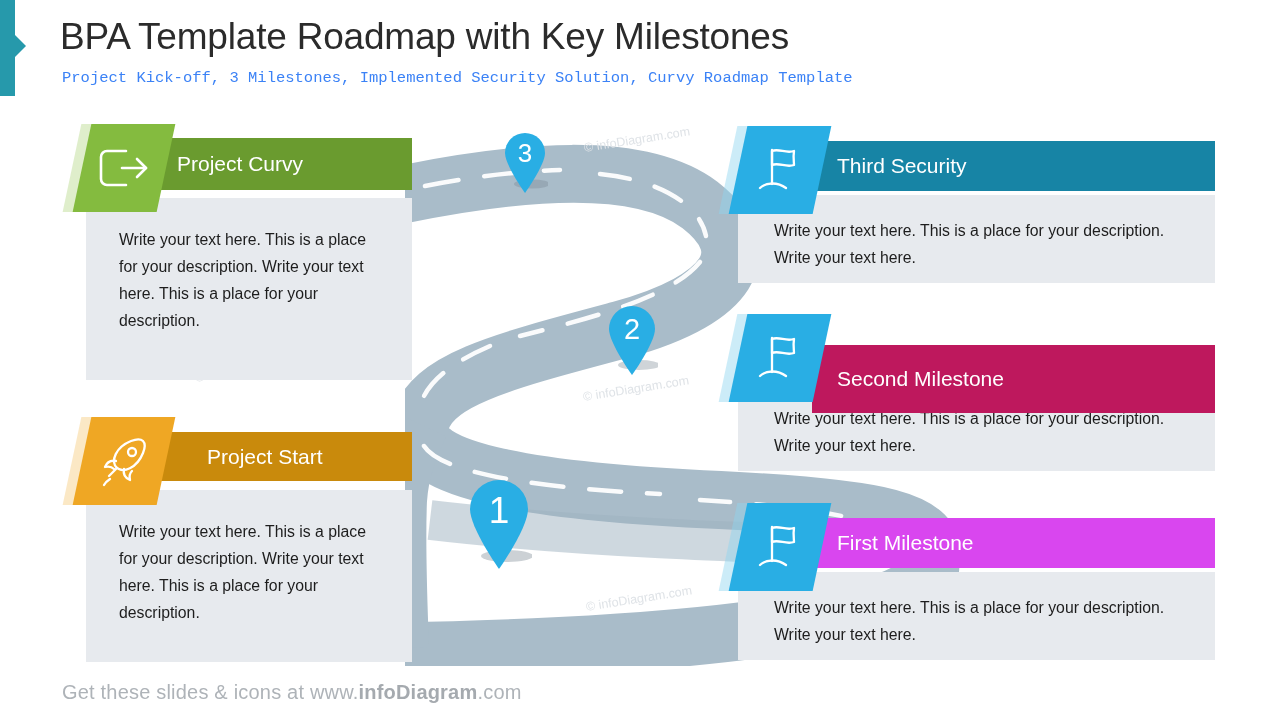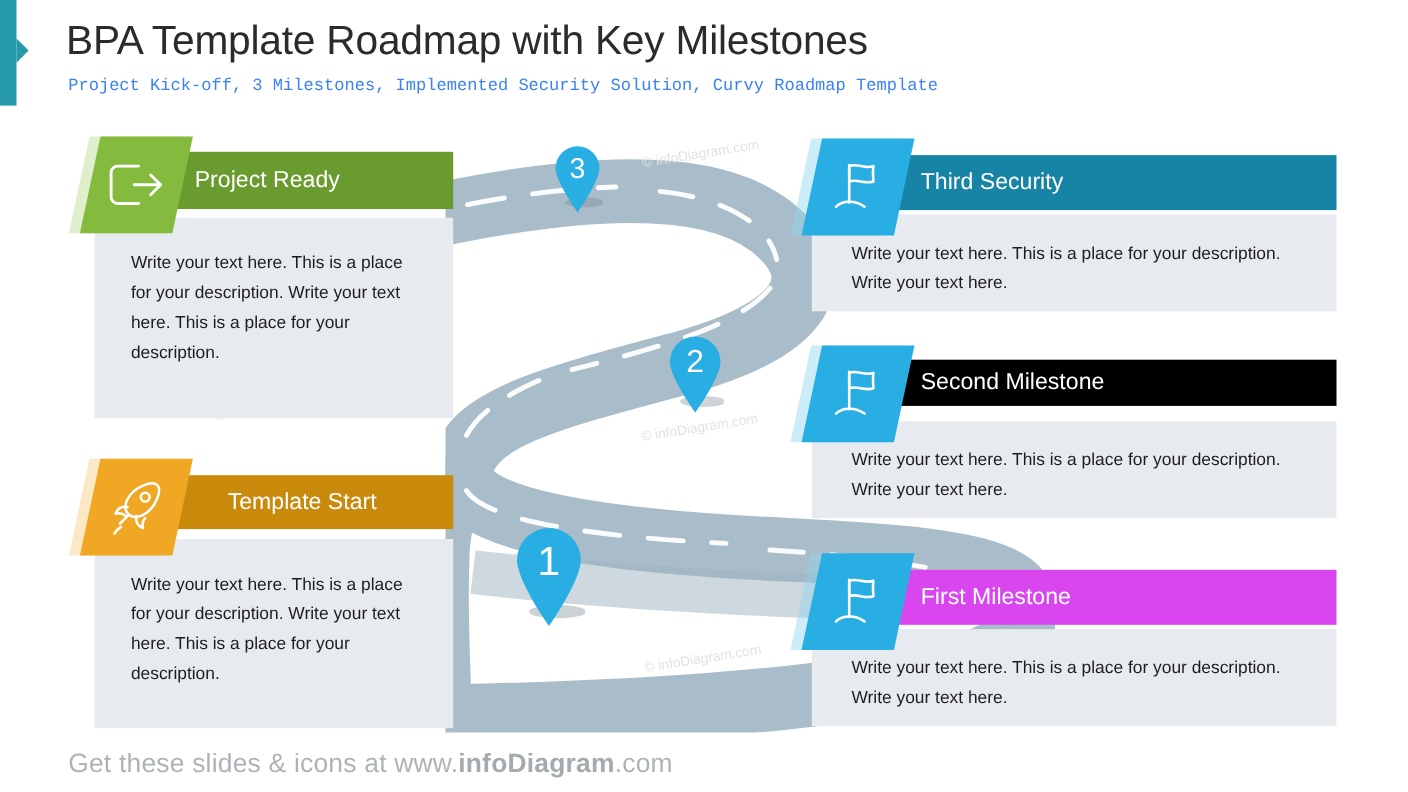--- a/index.html
+++ b/index.html
@@ -129,21 +129,21 @@
     font-size: 12.5px;
     white-space: nowrap;
     transform: rotate(-9deg);
     transform-origin: left center;
   }
 
   
   .footer {
     position: absolute;
     left: 62px; top: 681px;
-    font-size: 24px;
+    font-size: 20px;
     color: #aeb3b8;
     white-space: nowrap;
     letter-spacing: 0.2px;
   }
   .footer b { font-weight: 700; color: #a5aaaf; }
 </style>
 </head>
 <body>
 
 <div id="slide">
@@ -195,41 +195,41 @@
   <div class="wm" style="left:584px; top:141px;">© infoDiagram.com</div>
   <div class="wm" style="left:583px; top:390px;">© infoDiagram.com</div>
   <div class="wm" style="left:586px; top:600px;">© infoDiagram.com</div>
   <div class="wm" style="left:300px; top:318px; opacity:0;">© infoDiagram.com</div>
 
   <div class="card">
 
     <div class="card-body" style="left:86px; top:198px; width:326px; height:182px; padding:28px 34px 0 33px;">Write your text here. This is a place for your description. Write your text here. This is a place for your description.</div>
 
     <div class="card-head" style="left:150px; top:138px; width:262px; height:52px; background:#6a9b2f; padding-left:27px;">
-      <span class="head-label">Project Ready</span>
+      <span class="head-label">Project Curvy</span>
     </div>
 
     <div class="badge-wrap" style="left:66px; top:124px;">
       <div class="badge-shadow" style="background:#b9d98b;"></div>
       <div class="badge-main" style="background:#84bb3f;">
         <svg width="56" height="44" viewBox="0 0 56 44">
           <path d="M30 5 H11 a6 6 0 0 0 -6 6 v22 a6 6 0 0 0 6 6 h19" fill="none" stroke="#ffffff" stroke-width="2.6" stroke-linecap="round"></path>
           <path d="M26 22 H50" fill="none" stroke="#ffffff" stroke-width="2.6" stroke-linecap="round"></path>
           <path d="M41 13 L50 22 L41 31" fill="none" stroke="#ffffff" stroke-width="2.6" stroke-linecap="round" stroke-linejoin="round"></path>
         </svg>
       </div>
     </div>
   </div>
 
   <div class="card">
 
     <div class="card-body" style="left:86px; top:490px; width:326px; height:172px; padding:28px 34px 0 33px;">Write your text here. This is a place for your description. Write your text here. This is a place for your description.</div>
 
     <div class="card-head" style="left:150px; top:432px; width:262px; height:49px; background:#c98a0c; padding-left:57px;">
-      <span class="head-label">Template Start</span>
+      <span class="head-label">Project Start</span>
     </div>
 
     <div class="badge-wrap" style="left:66px; top:417px;">
       <div class="badge-shadow" style="background:#f7cd7e;"></div>
       <div class="badge-main" style="background:#efa724;">
         <svg width="52" height="52" viewBox="0 0 52 52">
           <g fill="none" stroke="#ffffff" stroke-width="2.3" stroke-linecap="round" stroke-linejoin="round">
             <path d="M19 33 C12 26, 18 12, 33 6 C38 4, 43 4, 45 6 C47 8, 47 13, 45 18 C39 33, 25 39, 18 32 Z"></path>
             <circle cx="34" cy="17" r="4"></circle>
             <path d="M19 33 L11 41"></path>
@@ -261,21 +261,21 @@
           </g>
         </svg>
       </div>
     </div>
   </div>
 
   <div class="card">
 
     <div class="card-body" style="left:738px; top:383px; width:477px; height:88px; padding:22px 26px 0 36px;">Write your text here. This is a place for your description. Write your text here.</div>
 
-    <div class="card-head" style="left:812px; top:327px; width:403px; height:42px; background:#000000; padding-left:25px;">
+    <div class="card-head" style="left:812px; top:345px; width:403px; height:68px; background:#be185d; padding-left:25px;">
       <span class="head-label">Second Milestone</span>
     </div>
 
     <div class="badge-wrap" style="left:722px; top:314px;">
       <div class="badge-shadow" style="background:#8fd4ef;"></div>
       <div class="badge-main" style="background:#29aee4;">
         <svg width="54" height="52" viewBox="0 0 54 52">
           <g fill="none" stroke="#ffffff" stroke-width="2.3" stroke-linecap="round" stroke-linejoin="round">
             <path d="M19 6 V40"></path>
             <path d="M19 7 C26 4, 33 10, 41 7 C40 13, 41 18, 41 21 C33 24, 26 18, 19 21 Z"></path>

